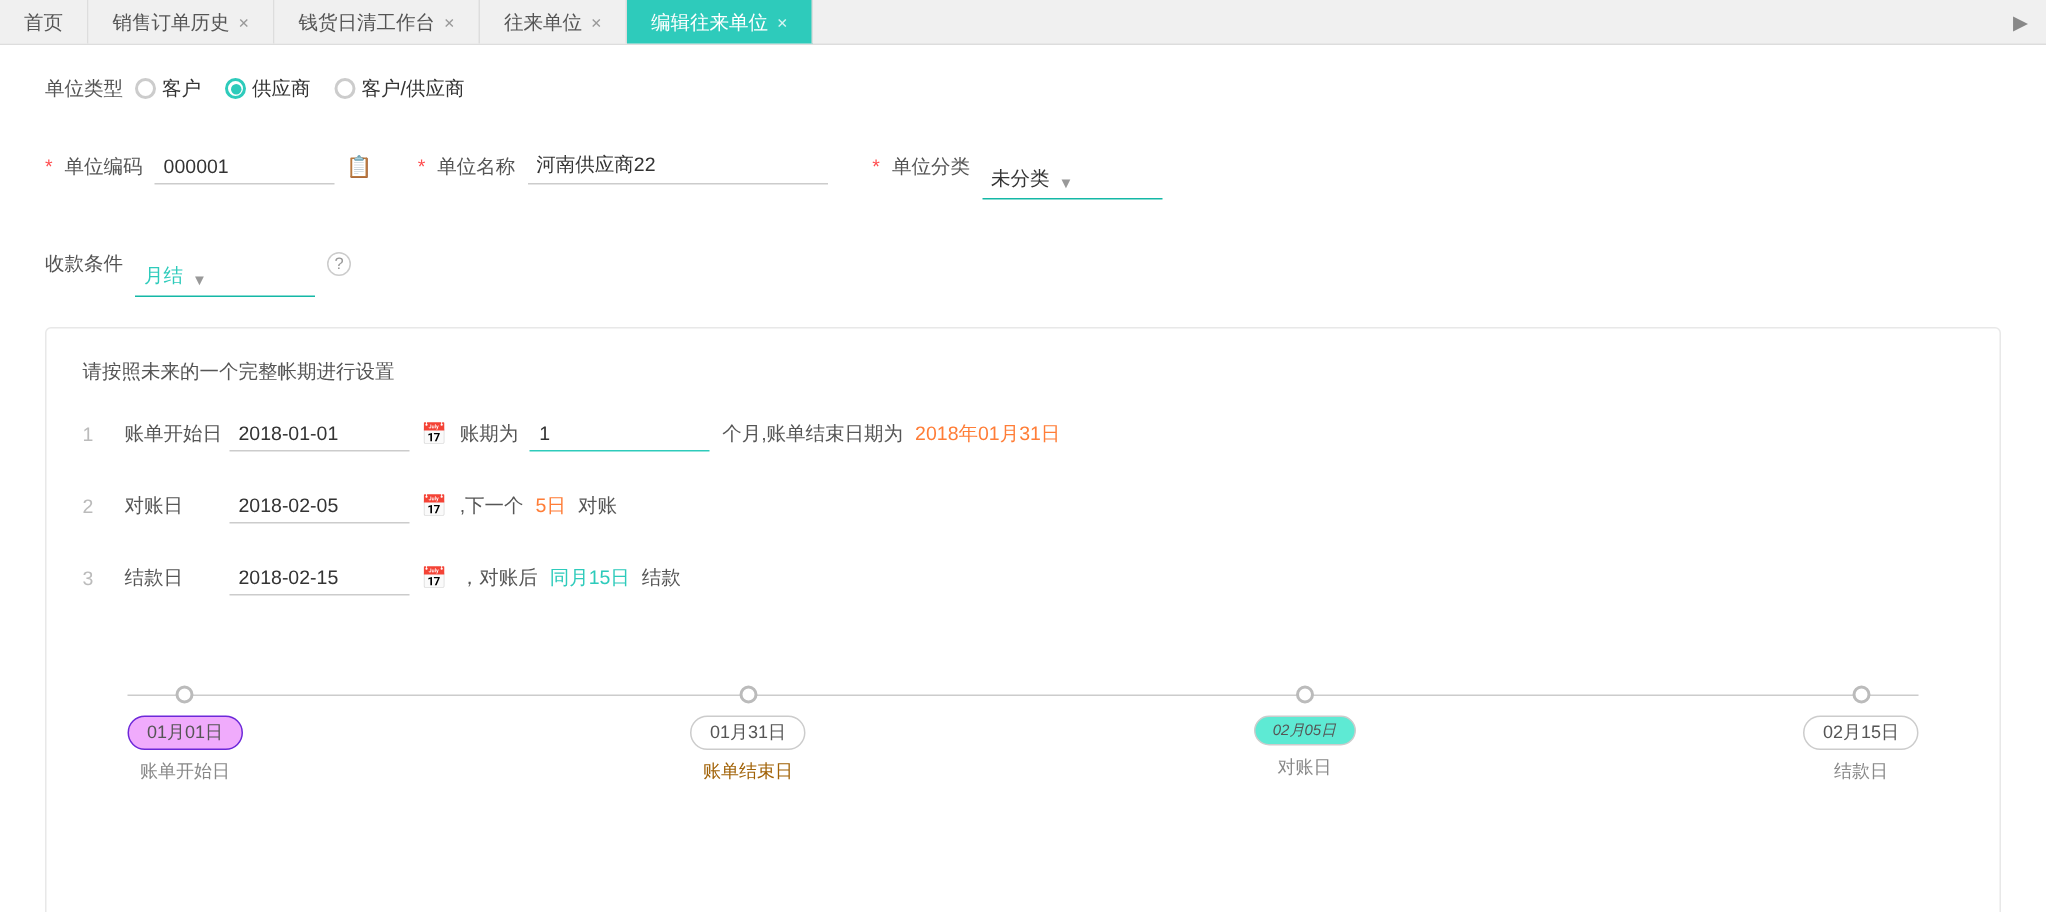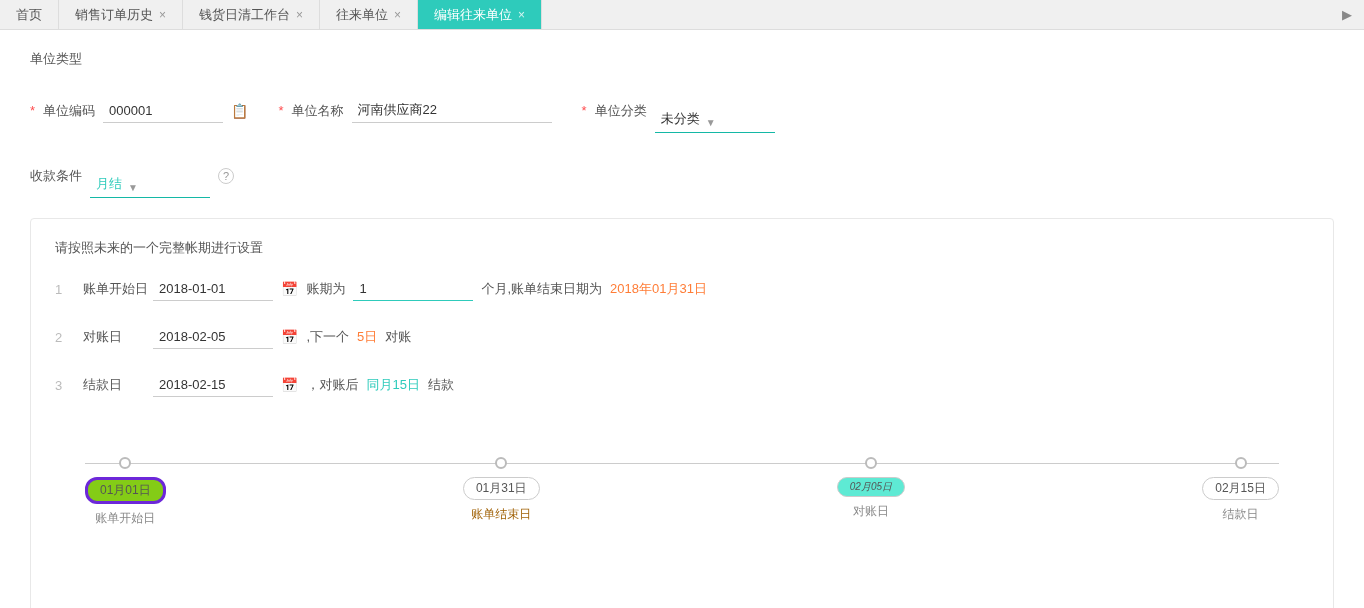--- a/index.html
+++ b/index.html
@@ -222,20 +222,34 @@
     <span class="close-btn">×</span>
   </div>
   <div class="tab-expand">▶</div>
 </div>
 
 <div class="content">
 
   <div class="form-row">
     <div class="form-item">
       <label>单位类型</label>
+      <div class="radio-group">
+        <div class="radio-item">
+          <div class="radio-circle"></div>
+          <span>客户</span>
+        </div>
+        <div class="radio-item">
+          <div class="radio-circle checked"></div>
+          <span>供应商</span>
+        </div>
+        <div class="radio-item">
+          <div class="radio-circle"></div>
+          <span>客户/供应商</span>
+        </div>
+      </div>
     </div>
   </div>
 
   <div class="form-row">
     <div class="form-item">
       <span class="required-star">*</span>
       <label>单位编码</label>
       <input type="text" class="input-field w120" value="000001" style="">
       <span class="cal-icon">📋</span>
     </div>
@@ -308,21 +322,21 @@
 
     <div class="timeline-outer">
       <div style="position:relative; padding: 16px 30px 50px 30px;">
 
         <div style="position:absolute; top:22px; left:30px; right:30px; height:1px; background:#ccc;"></div>
 
         <div style="display:flex; justify-content:space-between; position:relative;">
 
           <div style="display:flex;flex-direction:column;align-items:center;gap:6px;">
             <div style="width:12px;height:12px;border-radius:50%;background:#fff;border:2px solid #bbb;z-index:1;"></div>
-            <div style="background:#84cc16;border:3px solid #6d28d9;border-radius:12px;padding:2px 12px;font-size:12px;color:#555;margin-top:2px;">
+            <div style="background:#f0abfc;border:1px solid #6d28d9;border-radius:12px;padding:2px 12px;font-size:12px;color:#555;margin-top:2px;">
               <span>01月01日</span>
             </div>
             <div style="font-size:12px;color:#888;">账单开始日</div>
           </div>
 
           <div style="display:flex;flex-direction:column;align-items:center;gap:6px;">
             <div style="width:12px;height:12px;border-radius:50%;background:#fff;border:2px solid #bbb;z-index:1;"></div>
             <div style="background:#fff;border:1px solid #ccc;border-radius:12px;padding:2px 12px;font-size:12px;color:#555;margin-top:2px;">
               <span>01月31日</span>
             </div>

